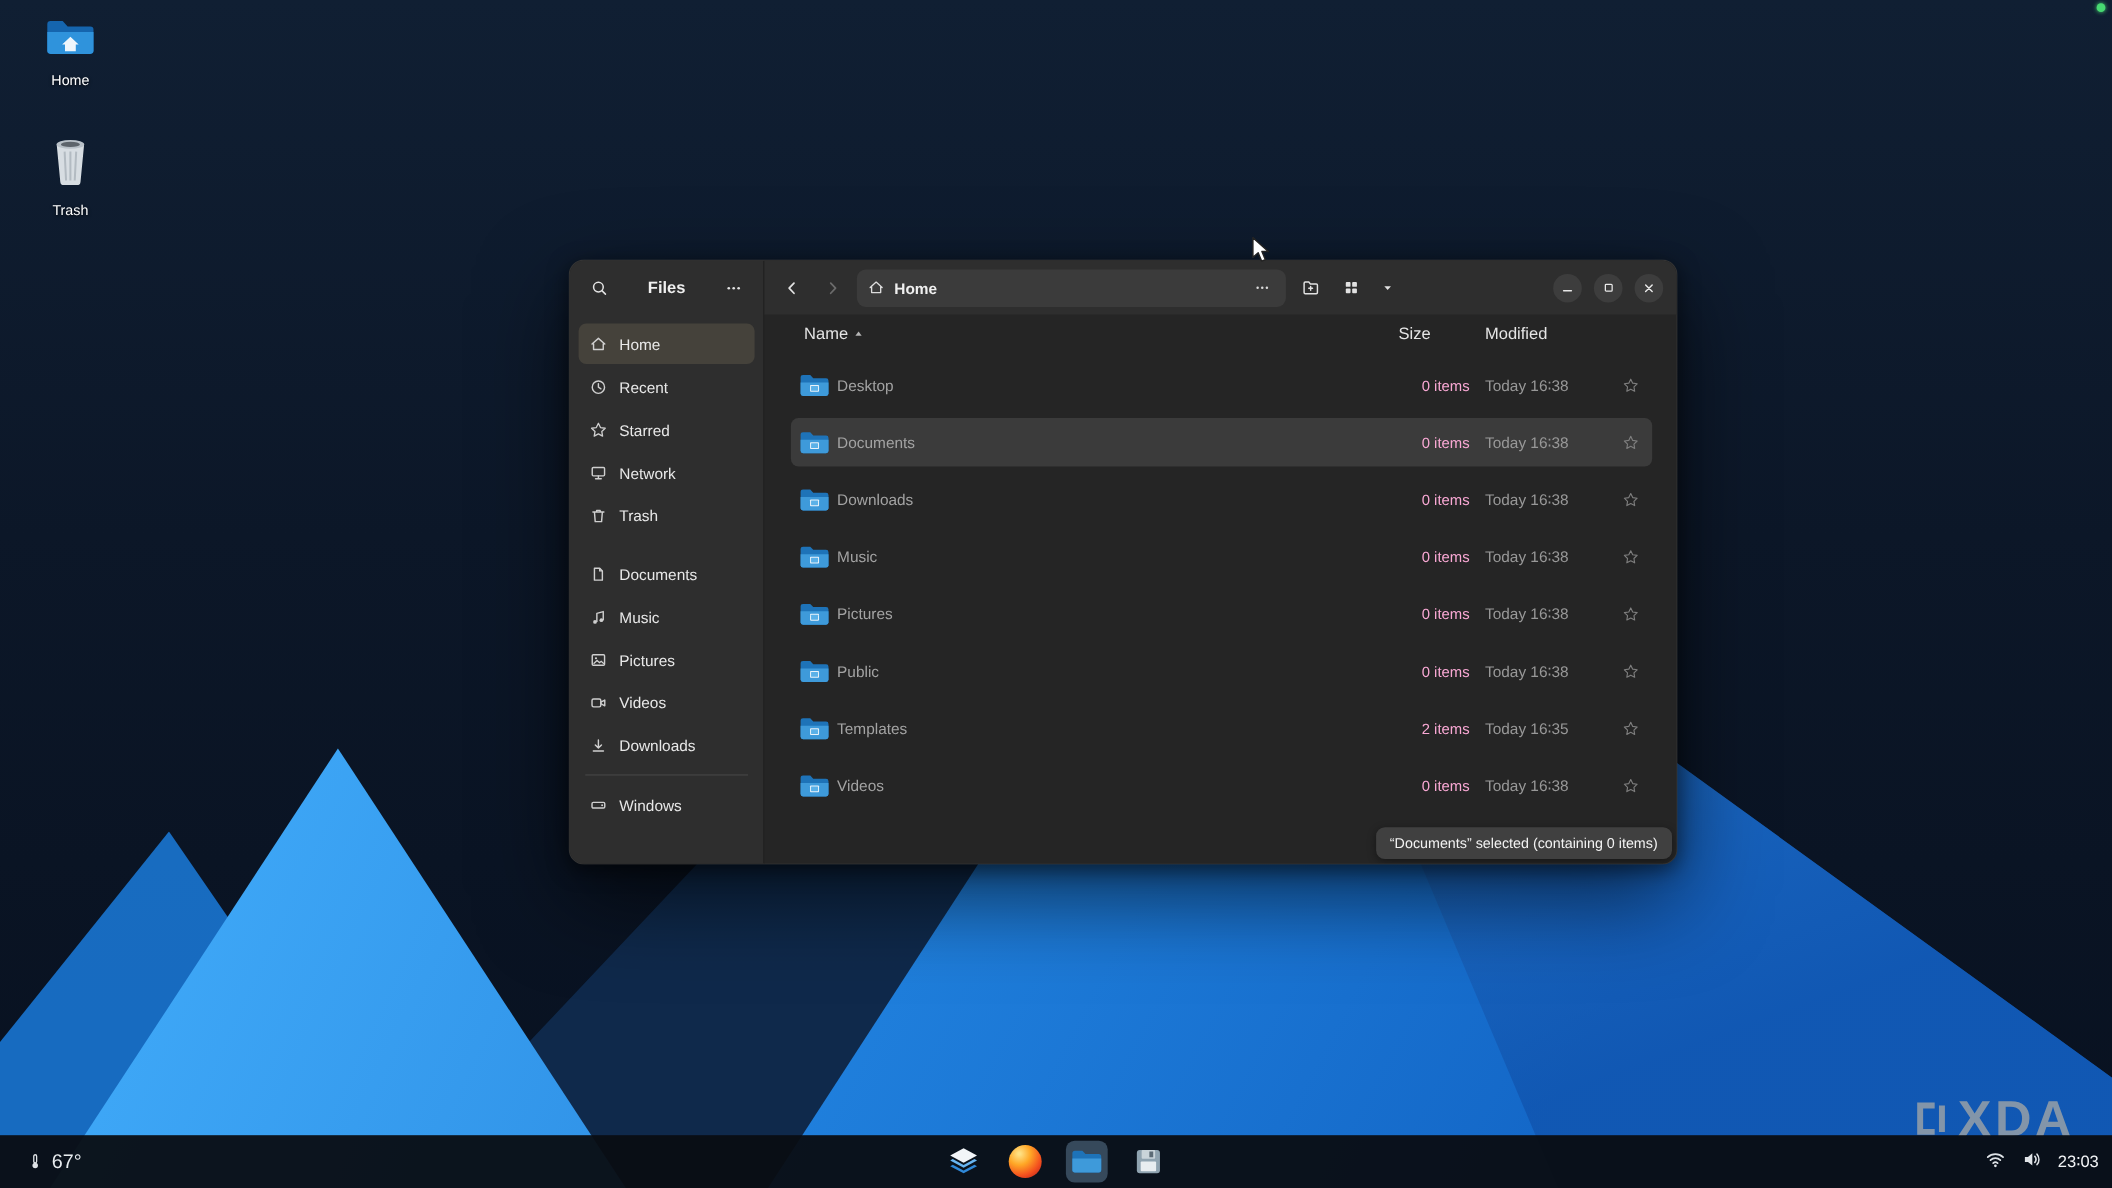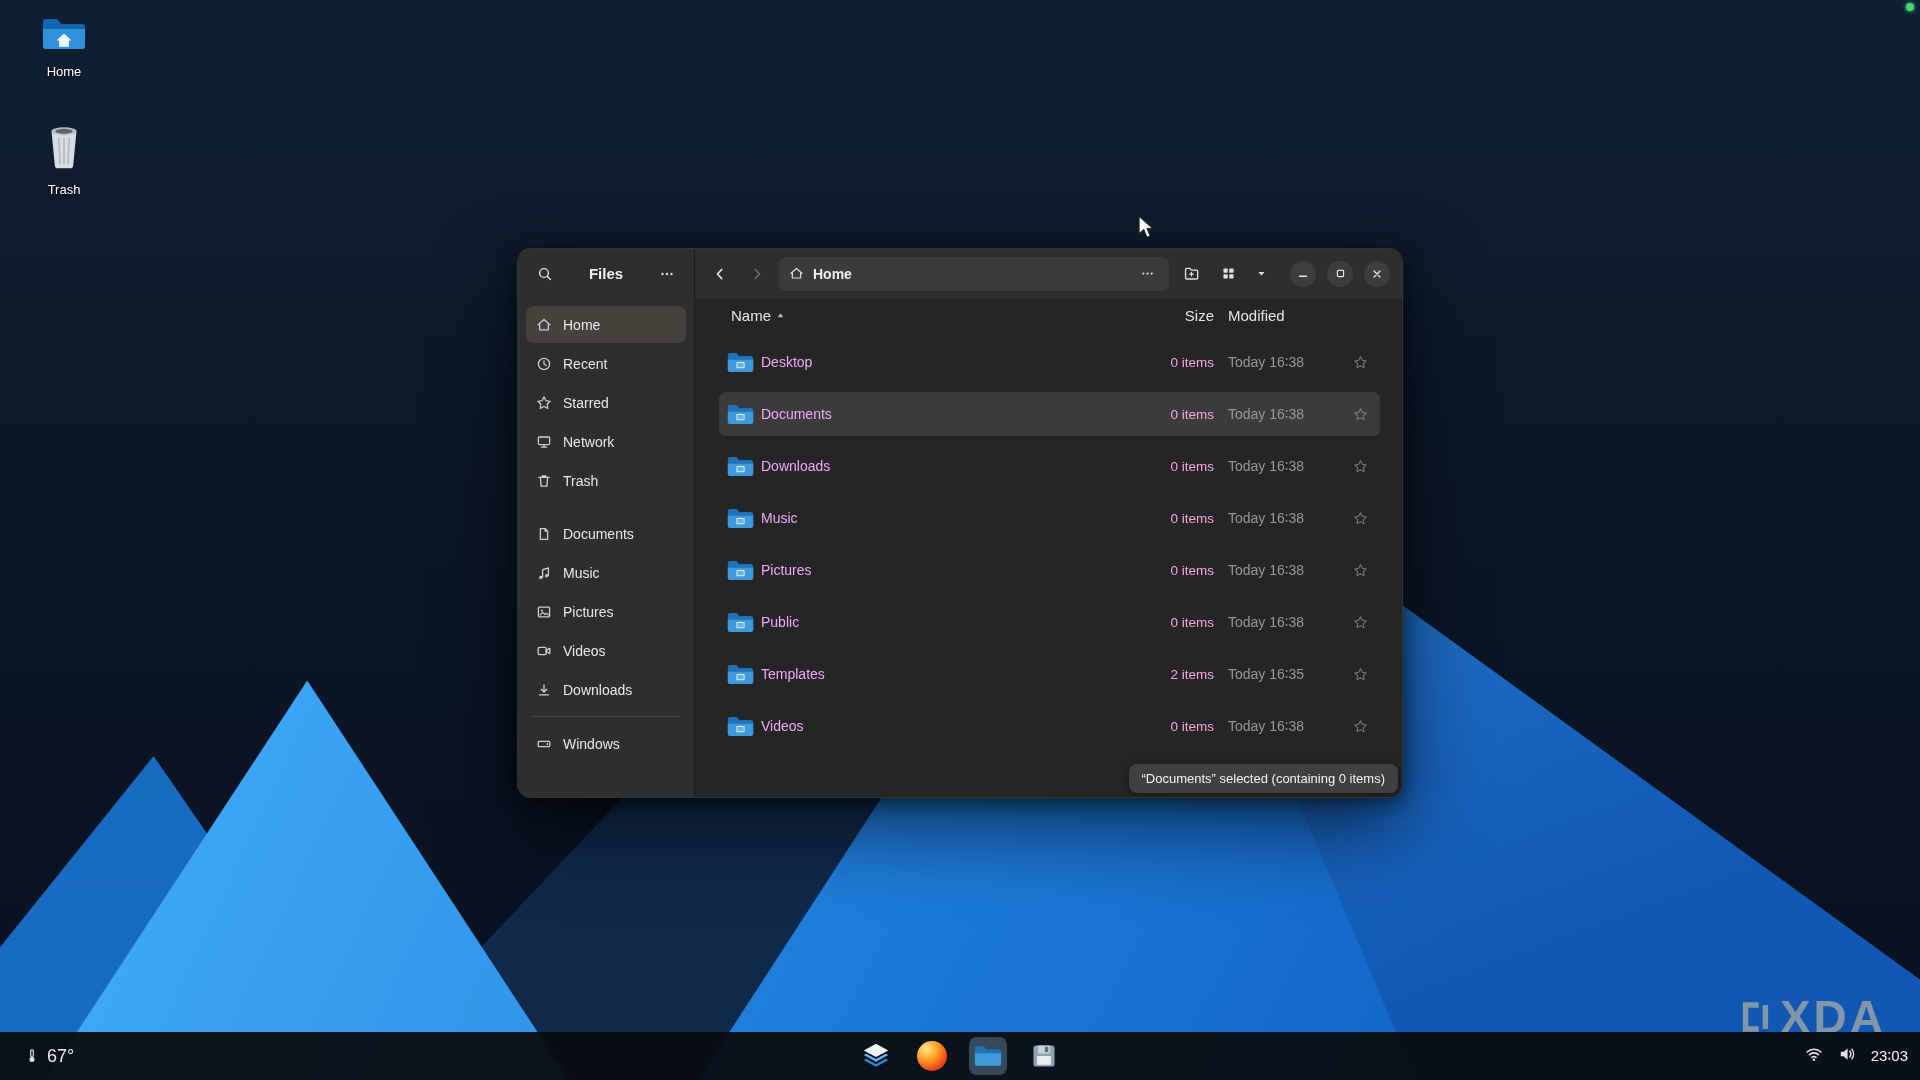--- a/index.html
+++ b/index.html
@@ -21,21 +21,21 @@
                  background:linear-gradient(115deg,#3fa9f8 20%,#1468c8 90%); }
 
   
   .desk-icon { position:absolute; width:76px; display:flex; flex-direction:column;
     align-items:center; gap:6px; cursor:default; }
   .desk-icon .lbl { color:#fff; font-size:13px; text-shadow:0 1px 3px rgba(0,0,0,.9); }
   .di-home { left:26px; top:14px; }
   .di-trash{ left:26px; top:122px; }
 
   
-  .window { position:absolute; left:517px; top:248px; width:886px; height:550px;
+  .window { position:absolute; left:517px; top:236px; width:1008px; height:550px;
     border-radius:14px; background:#252525; display:flex; overflow:hidden;
     box-shadow:0 30px 80px rgba(0,0,0,.6), 0 4px 18px rgba(0,0,0,.5);
     border:1px solid rgba(255,255,255,.07); }
 
   .sidebar { width:177px; background:#2e2e2e; border-right:1px solid #1c1c1c;
     display:flex; flex-direction:column; flex-shrink:0; }
   .sb-head { height:49px; display:flex; align-items:center; padding:0 12px; }
   .sb-title { flex:1; text-align:center; color:#f0f0f0; font-weight:bold; font-size:15px; }
   .sb-nav { padding:6px 0; }
   .sb-item { height:37px; margin:2px 8px; padding:0 10px; border-radius:7px;
@@ -57,29 +57,29 @@
   .pathpill svg { color:#dcdcdc; }
   .caretbtn { width:22px; }
   .wctl { width:26px; height:26px; border-radius:50%; background:#3d3d3d; color:#e8e8e8;
     display:flex; align-items:center; justify-content:center; border:none; cursor:default; }
   .wctl.min { margin-left:auto; }
   .wctl + .wctl { margin-left:4px; }
 
   .list-header { height:34px; display:flex; align-items:center; padding:0 22px 0 24px;
     color:#e5e5e5; font-size:15px; flex-shrink:0; }
   .lh-name { flex:1; display:flex; align-items:center; gap:5px; padding-left:12px; }
-  .lh-size { width:100px; text-align:right; }
+  .lh-size { width:100px; text-align:center; }
   .lh-mod  { width:126px; padding-left:14px; }
   .lh-sp   { width:40px; }
 
   .rows { padding:8px 22px 0 24px; }
   .frow { height:44px; margin-bottom:8px; border-radius:7px; display:flex; align-items:center; cursor:default; }
   .frow.selected { background:#3b3b3b; }
   .fr-icon { width:42px; display:flex; align-items:center; justify-content:center; }
-  .fr-name { flex:1; color:#f0abfc; font-size:14px; }
+  .fr-name { flex:1; color:#a3a3a3; font-size:14px; }
   .fr-size { width:100px; text-align:right; color:#f9a8d4; font-size:13.5px; }
   .fr-mod  { width:126px; padding-left:14px; color:#989898; font-size:14px; }
   .fr-star { width:40px; display:flex; align-items:center; justify-content:center; color:#7e7e7e; }
 
   .status-pill { position:absolute; right:4px; bottom:4px; background:#404040;
     color:#f2f2f2; font-size:13px; padding:7px 13px; border-radius:8px;
     box-shadow:0 2px 8px rgba(0,0,0,.4); white-space:nowrap; }
 
   
   .taskbar { position:absolute; left:0; bottom:0; width:1920px; height:48px;

